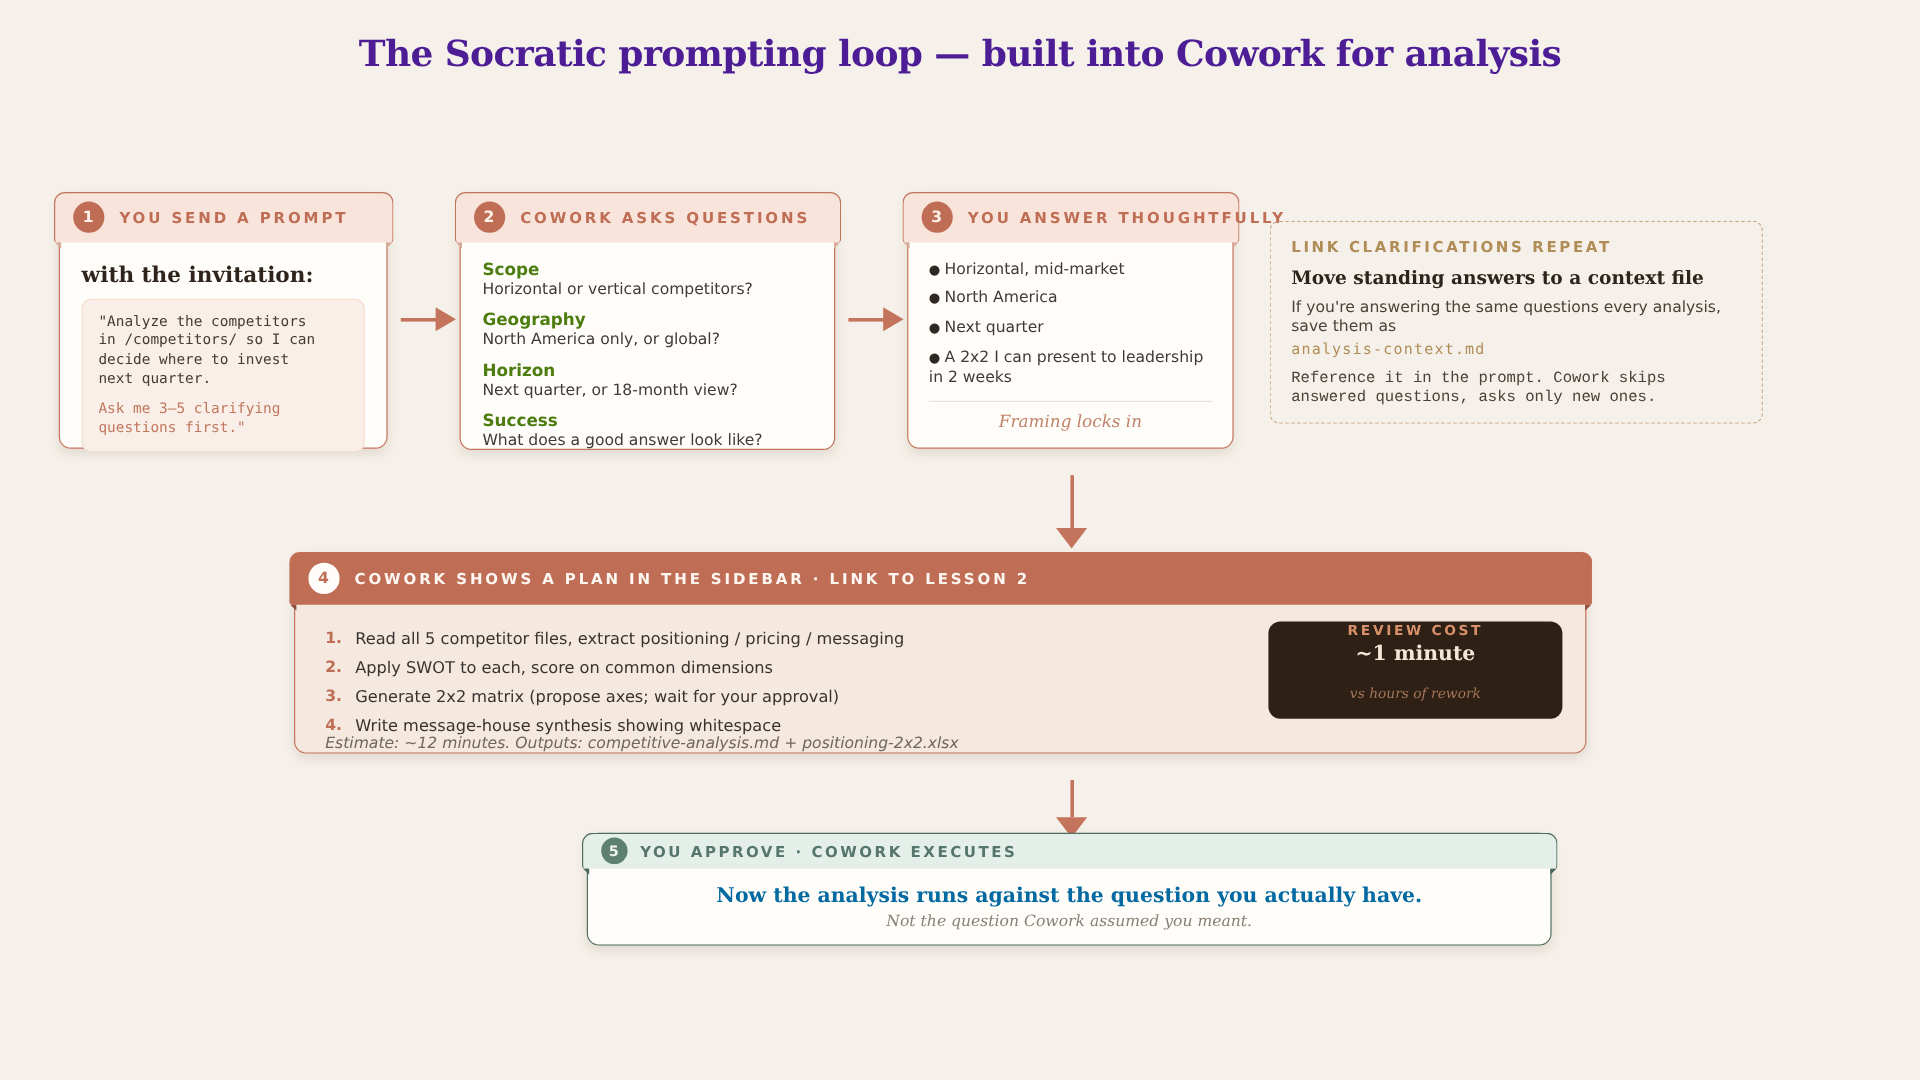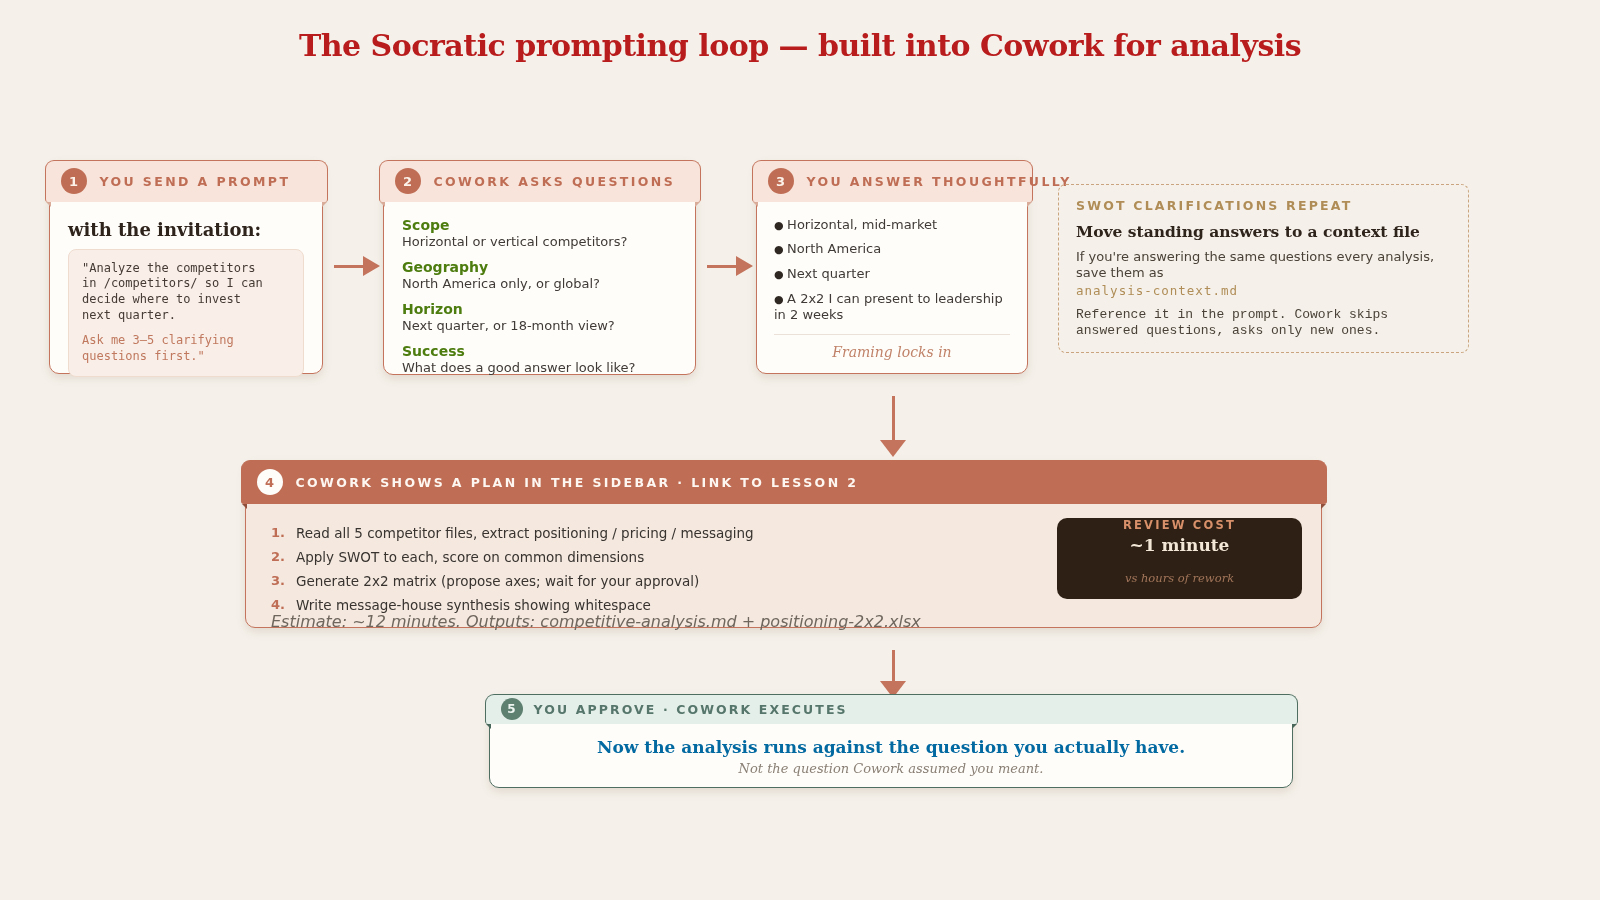--- a/index.html
+++ b/index.html
@@ -1,21 +1,21 @@
 <!DOCTYPE html>
 <html><head>
 <meta charset="utf-8">
 <style>
   * { margin:0; padding:0; box-sizing:border-box; }
   html,body { width:1600px; height:900px; }
   body { font-family:"DejaVu Sans", sans-serif; }
   .stage { position:relative; width:1600px; height:900px; background:#f5f1ea; overflow:hidden; }
 
   .page-title { position:absolute; top:28px; left:0; width:1600px; text-align:center;
-    font-family:"DejaVu Serif", serif; font-weight:bold; font-size:30px; color:#b91c1c; letter-spacing:-0.5px; }
+    font-family:"DejaVu Serif", serif; font-weight:bold; font-size:30px; color:#4c1d95; letter-spacing:-0.5px; }
   .page-subtitle { position:absolute; top:72px; left:0; width:1600px; text-align:center;
     font-family:"DejaVu Serif", serif; font-style:italic; font-size:17px; color:#8a7e70; }
 
   
   .card { position:absolute; background:#fffdfa; border:1.5px solid #c4745c; border-radius:10px;
     box-shadow:0 4px 10px rgba(100,60,40,.13); }
   .card-head { position:relative; display:flex; align-items:center; gap:13px; height:42px;
     margin:-1.5px -5.5px 0; padding:0 15px; background:#f8e4da;
     border:1.5px solid #c4745c; border-bottom:none; border-radius:9px 9px 3px 3px; }
   .card-head::before { content:""; position:absolute; left:0; bottom:-5px;
@@ -77,21 +77,21 @@
   #card4 { left:245px; top:460px; width:1077px; height:168px; background:#f4e8df; }
   #card4 .card-head { height:44px; background:#bf6e55; border-color:#bf6e55; }
   #card4 .card-head::before { border-top-color:#8f4f3b; }
   #card4 .card-head::after { border-top-color:#8f4f3b; }
   #card4 .badge { background:#fffdfa; color:#bf6e55; }
   #card4 .head-label { color:#fdf6f1; }
   .plan { position:absolute; left:25px; top:64px; }
   .plan-item { display:flex; gap:11px; margin-bottom:8px; }
   .plan-num { font-weight:bold; font-size:13px; color:#bf6e55; }
   .plan-text { font-size:13.5px; color:#38332f; }
-  .estimate { position:absolute; left:25px; top:151px; font-style:italic; font-size:16px; color:#6f665d; }
+  .estimate { position:absolute; left:25px; top:151px; font-style:italic; font-size:13px; color:#6f665d; }
   .review { position:absolute; right:19px; top:57px; width:245px; height:81px; background:#2e2014;
     border-radius:10px; text-align:center; }
   .review-kicker { font-weight:bold; font-size:11.5px; letter-spacing:2.2px; color:#d79069; }
   .review-value { margin-top:3px; font-family:"DejaVu Serif", serif; font-weight:bold; font-size:17px; color:#f3e8d8; }
   .review-note { margin-top:16px; font-family:"DejaVu Serif", serif; font-style:italic; font-size:11.5px; color:#a3765b; }
 
   
   #card5 { left:489px; top:694px; width:804px; height:94px; border-color:#4f6e62; }
   #card5 .card-head { height:30px; background:#e4efe9; border-color:#4f6e62; gap:11px; }
   #card5 .card-head::before { border-top-color:#48665a; }
@@ -170,21 +170,21 @@
       <div class="answer">Horizontal, mid-market</div>
       <div class="answer">North America</div>
       <div class="answer">Next quarter</div>
       <div class="answer">A 2x2 I can present to leadership in 2 weeks</div>
     </div>
     <hr class="locks-divider">
     <div class="locks-note">Framing locks in</div>
   </div>
 
   <div class="aside">
-    <div class="aside-kicker">SWOT CLARIFICATIONS REPEAT</div>
+    <div class="aside-kicker">LINK CLARIFICATIONS REPEAT</div>
     <div class="aside-heading">Move standing answers to a context file</div>
     <div class="aside-body">If you're answering the same questions every analysis, save them as</div>
     <div class="aside-file">analysis-context.md</div>
     <div class="aside-body2">Reference it in the prompt. Cowork skips answered questions, asks only new ones.</div>
   </div>
 
   <div class="arrow-down" id="arrow-v1">
     <span class="shaft"></span>
       <span class="tip"></span>
   </div>

